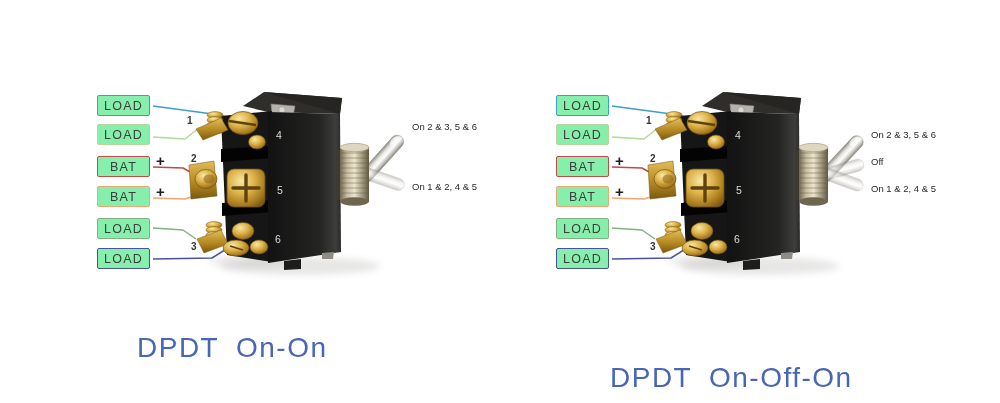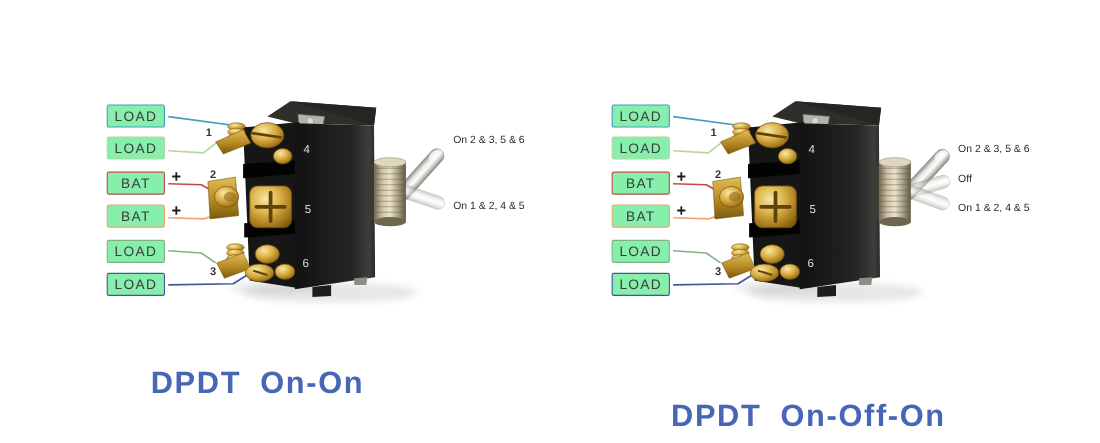--- a/index.html
+++ b/index.html
@@ -9,21 +9,21 @@
   .diagram-a{left:0;}
   .diagram-b{left:459px;}
   .scene{position:absolute;top:0;left:0;}
   .wire{fill:none;stroke-width:1.5px;stroke-linejoin:round;}
   .label-box{position:absolute;left:97px;width:51px;height:19px;background:#86efac;
              border:1.5px solid #999;border-radius:2px;display:flex;align-items:center;justify-content:center;}
   .label-box span{font-size:12.5px;letter-spacing:1.2px;color:#3d3d3d;}
   .r0{top:95px}.r1{top:124px}.r2{top:156px}.r3{top:186px}.r4{top:218px}.r5{top:248px}
   .plus{position:absolute;left:156px;font-size:15px;font-weight:bold;color:#1c1c1c;line-height:1;}
   .p0{top:153px}.p1{top:184px}
-  .title{position:absolute;top:332px;margin:0;font-size:28px;font-weight:bold;
+  .title{position:absolute;top:332px;margin:0;font-size:28px;font-weight:normal;
          letter-spacing:1.5px;word-spacing:8px;color:#4866b6;}
   .diagram-a .title{left:137px;}
   .diagram-b .title{left:151px;margin-top:30px;}
   .scene text{font-family:"Liberation Sans",sans-serif;}
   .tnum{font-size:10px;font-weight:bold;fill:#333333;}
   .tnum-light{font-size:10.5px;fill:#dedbd4;}
   .pos{font-size:9.5px;fill:#2a2a2a;}
   .ghost{opacity:0.45;}
   .defs-svg{position:absolute;width:0;height:0;}
 </style>

